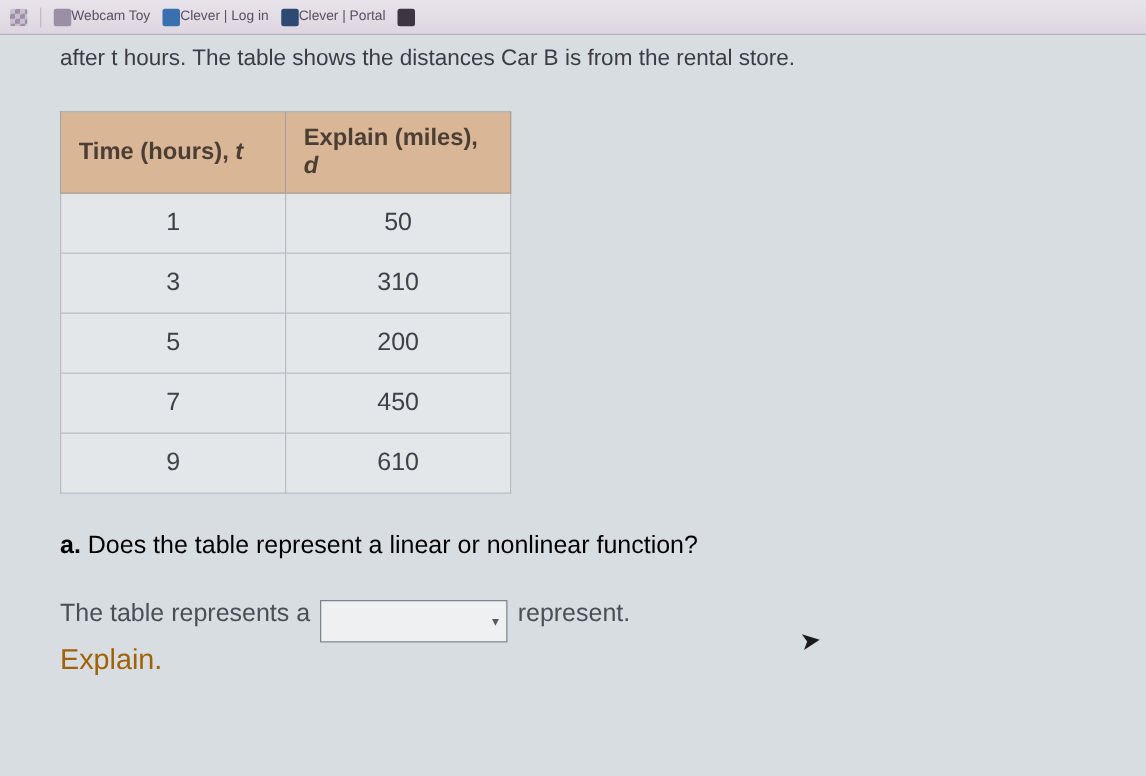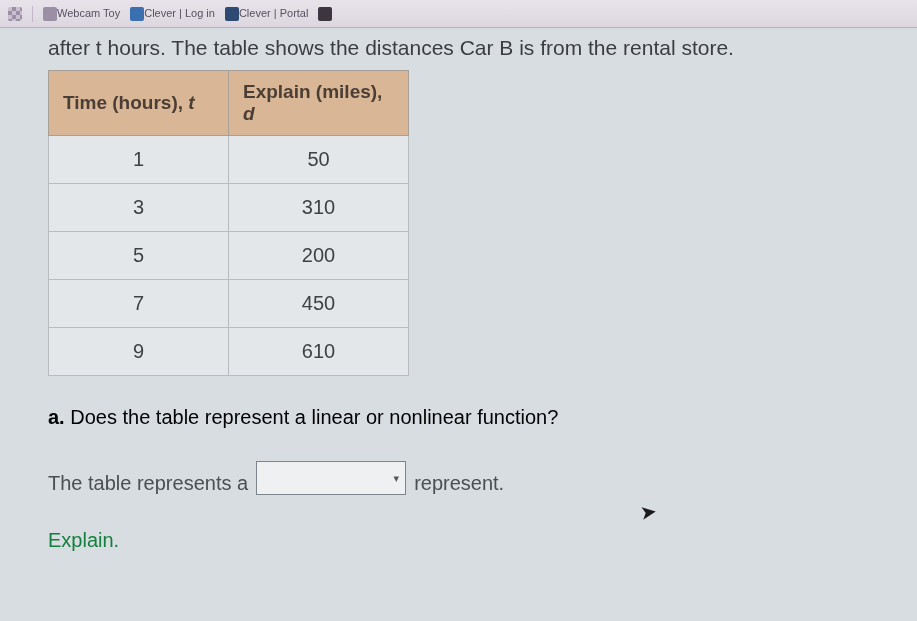--- a/index.html
+++ b/index.html
@@ -46,26 +46,26 @@
     line-height: 1.35;
     color: #4a4d52;
   }
   .heading-line .kw {
     color: #2a67a0;
     font-weight: bold;
     letter-spacing: .5px;
   }
   .heading-line .iti { font-style: italic; }
   .sub-line {
-    font-size: 21px;
+    font-size: 18px;
     color: #3b3d42;
     margin-top: 2px;
   }
   table.data {
-    margin-top: 10px;
+    margin-top: 32px;
     border-collapse: collapse;
     font-size: 19px;
     color: #3a3c40;
     background: #e8eaec;
   }
   table.data th {
     background: #d9b696;
     color: #4b3e35;
     font-weight: bold;
     padding: 10px 14px;
@@ -85,44 +85,43 @@
   .qa {
     margin-top: 30px;
     font-size: 20px;
     color: #000000;
   }
   .answer-row {
     margin-top: 32px;
     font-size: 20px;
     color: #4b4e53;
     display: flex;
-    align-items: flex-end;
+    align-items: flex-start;
     gap: 8px;
   }
   .select-box {
     display: inline-flex;
     align-items: center;
     justify-content: flex-end;
     width: 150px;
     height: 34px;
     border: 1px solid #7e848b;
     background: #eef0f2;
     padding-right: 6px;
     font-size: 12px;
     color: #6a6e73;
     cursor: pointer;
   }
   .select-box .chev {
     font-size: 11px;
     color: #55595e;
   }
   .explain {
-    margin-top: 34px;
-    font-size: 20px;
-    color: #15803d;
+    font-size: 23px;
+    color: #a16207;
   }
   .cursor {
     position: absolute;
     left: 640px;
     top: 500px;
     font-size: 20px;
     color: #1a1a1a;
     transform: rotate(-8deg);
   }
 </style>

